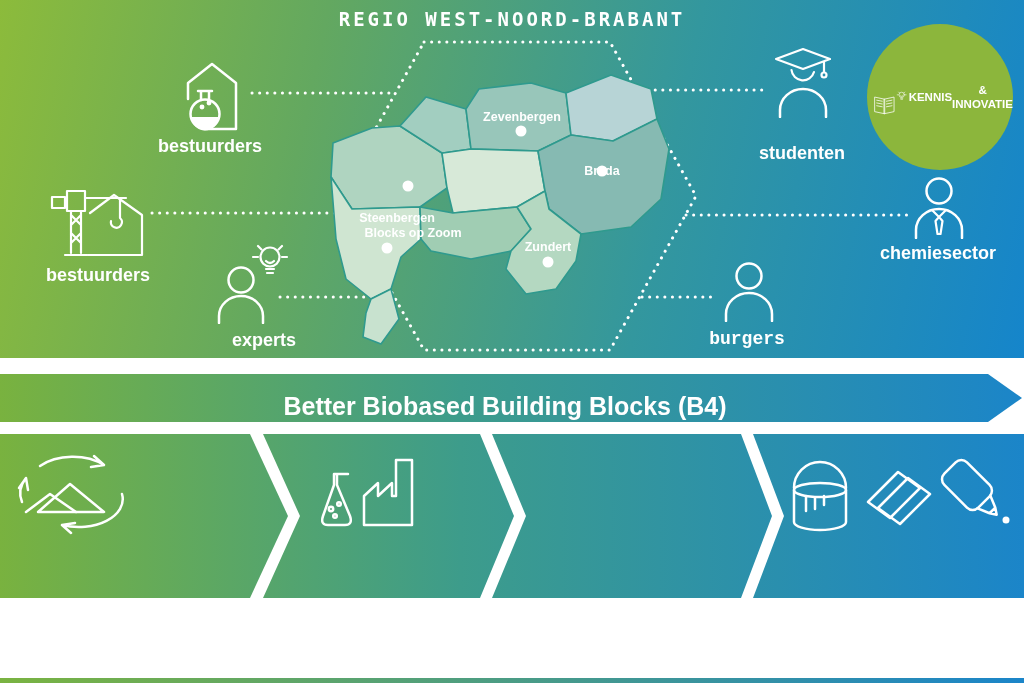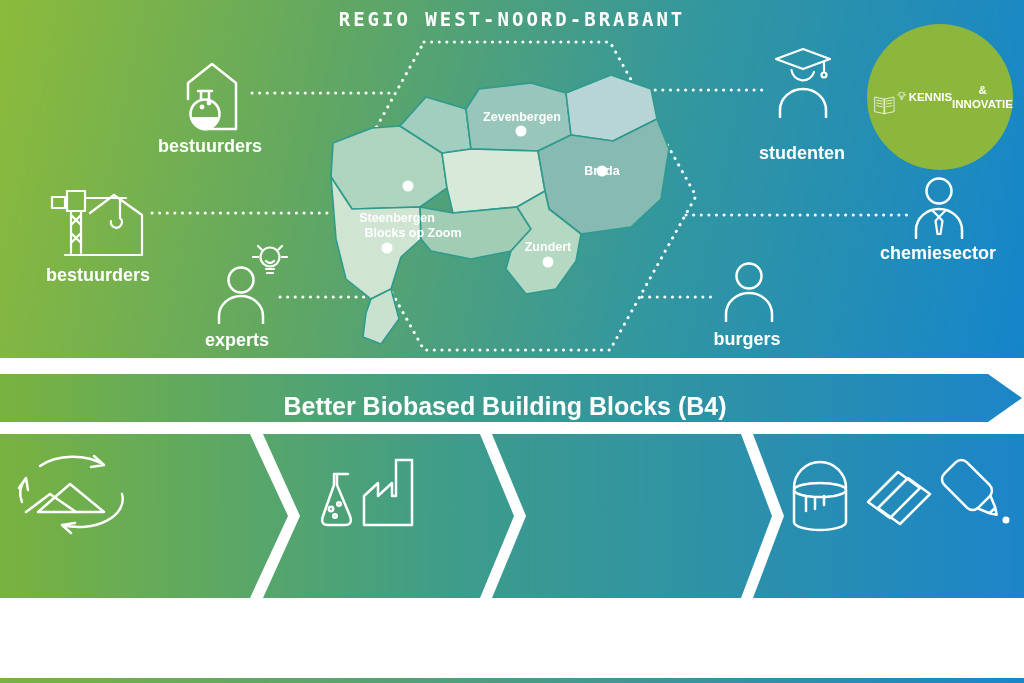--- a/index.html
+++ b/index.html
@@ -110,21 +110,21 @@
     <span class="stake-label" style="left:98px; top:265px;">bestuurders</span>
 
     <svg class="icon-abs" style="left:216px; top:266px;" width="52" height="58" viewBox="0 0 52 58">
       <circle class="w" cx="25" cy="14" r="12.5"></circle>
       <path class="w" d="M3 57 V50 A22 20 0 0 1 47 50 V57"></path>
     </svg>
     <svg class="icon-abs" style="left:250px; top:240px;" width="40" height="40" viewBox="0 0 40 40">
       <circle class="w2" cx="20" cy="17" r="9.5"></circle>
       <path class="w2" d="M16 21 q4 4 8 0 M16 29 h8 M17 33 h6 M3 17 h5 M32 17 h5 M8 6 l3.5 3.5 M32 6 l-3.5 3.5"></path>
     </svg>
-    <span class="stake-label" style="left:237px; top:330px;">experts</span>
+    <span class="stake-label" style="left:264px; top:330px;">experts</span>
 
     <svg class="icon-abs" style="left:771px; top:46px;" width="64" height="72" viewBox="0 0 64 72">
       <path class="w2" d="M43 26 a11.5 11.5 0 0 1 -22.5 -2"></path>
       <polygon class="w2" points="32,3 59,13 32,23 5,13"></polygon>
       <path class="w2" d="M53 16 v10"></path>
       <circle class="w2" cx="53" cy="29" r="2.5"></circle>
       <path class="w" d="M9 71 V64 A23 21 0 0 1 55 64 V71"></path>
     </svg>
     <span class="stake-label" style="left:802px; top:143px;">studenten</span>
 
@@ -132,21 +132,21 @@
       <circle class="w" cx="27" cy="14" r="12.5"></circle>
       <path class="w" d="M4 61 V53 A23 21 0 0 1 50 53 V61"></path>
       <path class="w2" d="M20 33 L27 40 L34 33 M27 40 l3.5 4 -2 13 h-3 l-2 -13 z"></path>
     </svg>
     <span class="stake-label" style="left:938px; top:243px;">chemiesector</span>
 
     <svg class="icon-abs" style="left:722px; top:262px;" width="54" height="60" viewBox="0 0 54 60">
       <circle class="w" cx="27" cy="14" r="12.5"></circle>
       <path class="w" d="M4 59 V52 A23 21 0 0 1 50 52 V59"></path>
     </svg>
-    <span class="stake-label" style="left:747px; top:329px;">burgers</span>
+    <span class="stake-label" style="left:747px; top:329px;font-family:Liberation Mono, monospace;">burgers</span>
 
     <div class="badge">
       <svg width="120" height="84" viewBox="0 0 120 84" style="margin-top:14px;">
         <path class="w2" d="M50 28 L22 22 V64 L50 70 Z M50 28 L78 22 V64 L50 70 Z"></path>
         <path class="w2" d="M28 31 l16 3 M28 39 l16 3 M28 47 l16 3 M72 31 l-16 3 M72 39 l-16 3 M72 47 l-16 3"></path>
         <g transform="translate(84,2) scale(0.8)">
           <circle class="w2" cx="20" cy="17" r="9.5"></circle>
           <path class="w2" d="M16 21 q4 4 8 0 M16 29 h8 M17 33 h6 M4 17 h4 M32 17 h4 M9 7 l3 3 M31 7 l-3 3"></path>
         </g>
       </svg>

